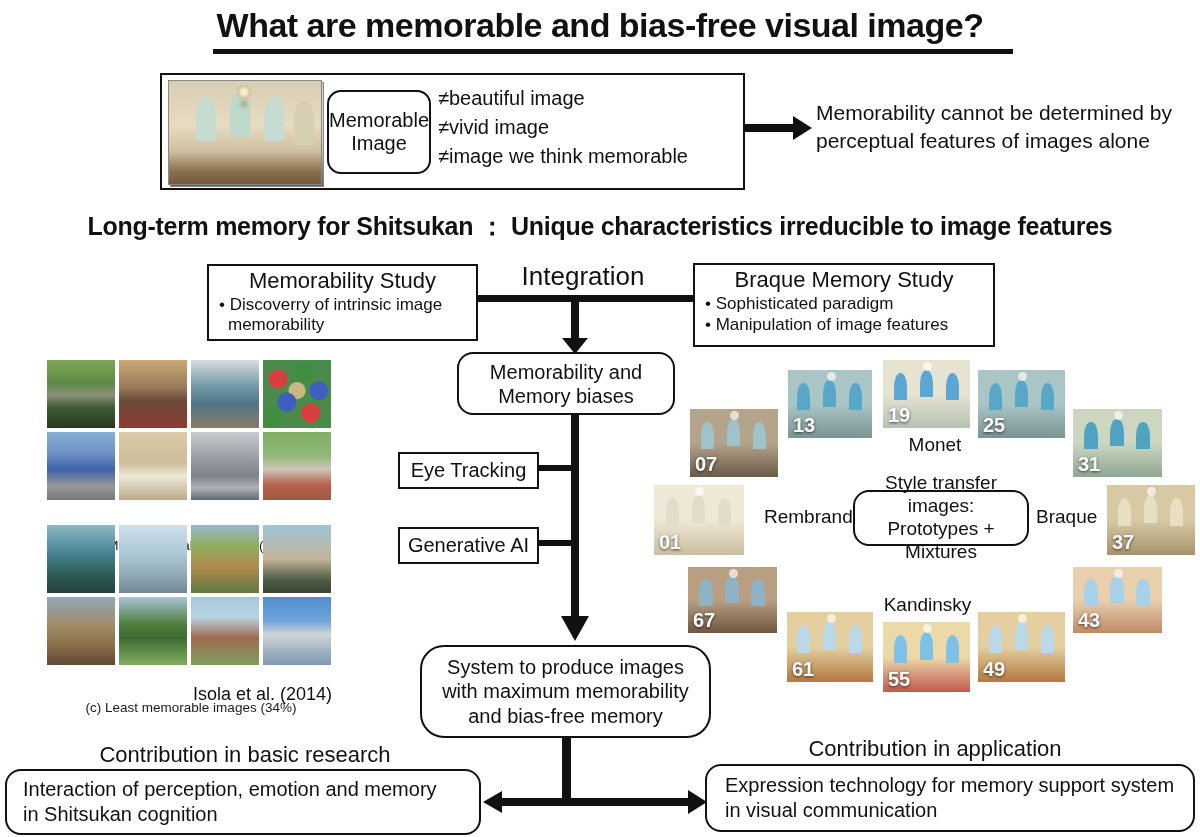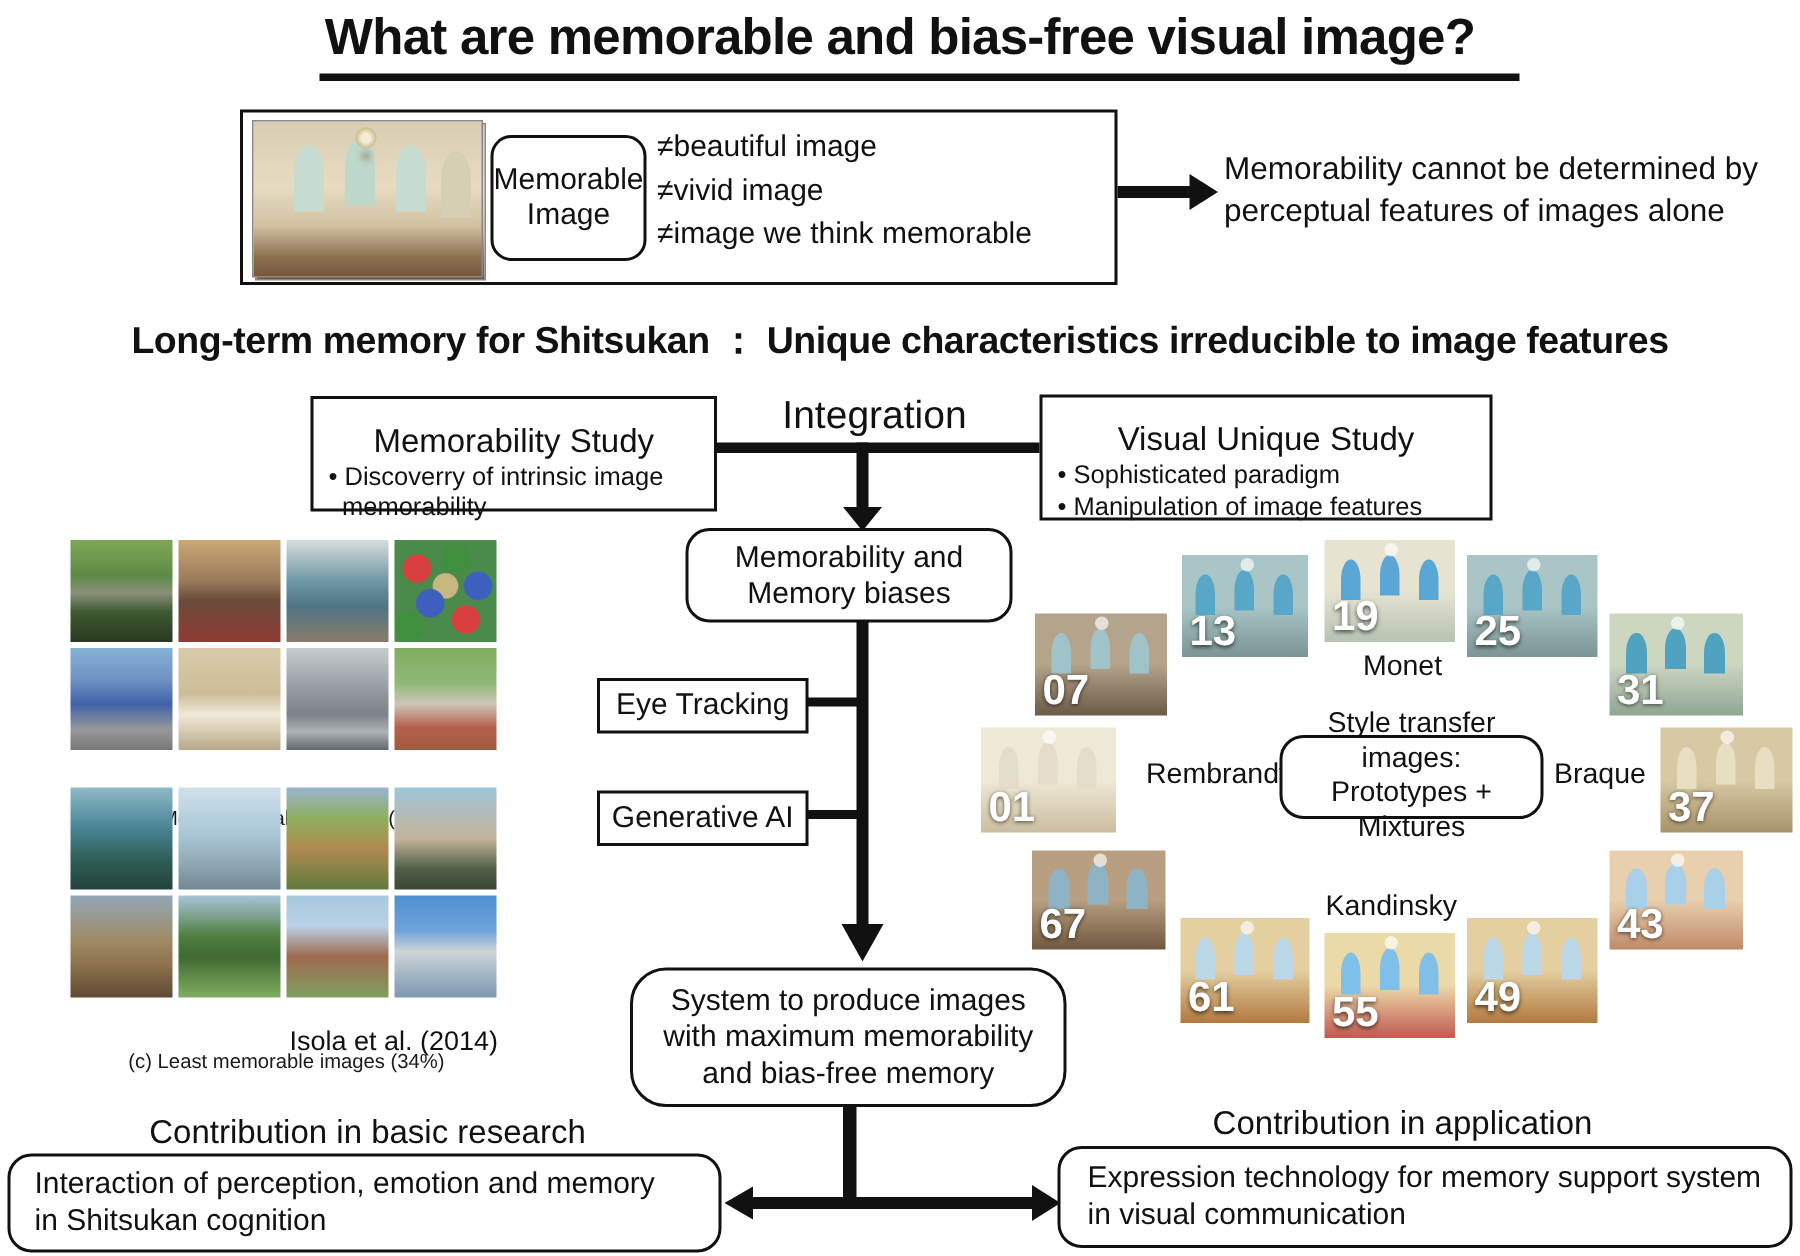--- a/index.html
+++ b/index.html
@@ -28,21 +28,21 @@
   .room::after{content:"";position:absolute;top:4%;left:45%;width:14px;height:14px;border-radius:50%;
         background:radial-gradient(circle,#f4ecd2 30%,#c9ba8f 70%);box-shadow:0 12px 4px -4px rgba(120,100,60,.5);}
   .term-box{left:327px;top:90px;width:104px;height:84px;border-radius:14px;border-width:2px;font-size:20px;line-height:1.15;}
   .neq-list{left:438px;top:84px;width:300px;font-size:20px;line-height:1.45;}
   .concl{left:816px;top:99px;width:368px;font-size:21px;line-height:1.32;}
   
   .sect{left:0;top:210px;width:1200px;text-align:center;font-size:25px;font-weight:600;letter-spacing:-0.3px;}
   
   .mem-study{left:207px;top:264px;width:271px;height:77px;}
   .vis-study{left:693px;top:263px;width:302px;height:84px;}
-  .study-title{text-align:center;font-size:22px;margin-top:15px;}
+  .study-title{text-align:center;font-size:22px;margin-top:2px;}
   .study-bullets{font-size:17px;line-height:1.18;padding:1px 6px 0 10px;text-indent:-9px;margin-left:9px;}
   .integration{left:498px;top:261px;width:170px;text-align:center;font-size:26px;}
   
   .biases{left:457px;top:352px;width:218px;height:63px;font-size:20px;line-height:1.2;}
   .small-node{border-width:2px;border-radius:0;font-size:20px;}
   .eye{left:398px;top:452px;width:141px;height:37px;}
   .gen{left:398px;top:527px;width:141px;height:37px;}
   .system{left:420px;top:645px;width:291px;height:93px;border-radius:24px;font-size:20px;line-height:1.22;padding:4px 14px;}
   
   .grid{position:absolute;display:grid;grid-template-columns:repeat(4,68px);grid-auto-rows:68px;gap:4px;}
@@ -63,21 +63,21 @@
   .t-c4{background:linear-gradient(180deg,#9fc4d8 0%,#c4b49a 50%,#4f5f46 80%,#3a4634 100%);}
   .t-c5{background:linear-gradient(180deg,#93a7b8 0%,#9f8a62 45%,#8a6f4a 70%,#5f4a35 100%);}
   .t-c6{background:linear-gradient(180deg,#a8c4d8 0%,#4f7f3f 40%,#3f6a33 60%,#7fae5f 100%);}
   .t-c7{background:linear-gradient(180deg,#a8c8e0 0%,#b9d2e4 30%,#9f6a4f 60%,#7f9f5f 100%);}
   .t-c8{background:linear-gradient(180deg,#4f8fd0 0%,#6fa3da 35%,#cfd4d8 55%,#9fb2c2 80%,#7f98b0 100%);}
   
   .sthumb{position:absolute;overflow:hidden;background:linear-gradient(180deg,var(--wall) 0%,var(--wall) 50%,var(--furn) 100%);}
   .sthumb::before{content:"";position:absolute;top:14%;left:42%;width:15%;height:40%;background:var(--win);
         border-radius:50% 50% 0 0;box-shadow:-26px 3px 0 var(--win),26px 3px 0 var(--win);}
   .sthumb::after{content:"";position:absolute;top:3%;left:46%;width:9px;height:9px;border-radius:50%;background:rgba(255,255,255,.65);}
-  .num{position:absolute;left:5px;bottom:1px;color:#fff;font-weight:bold;font-size:28px;text-shadow:0 1px 3px rgba(0,0,0,.65);}
+  .num{position:absolute;left:5px;bottom:1px;color:#fff;font-weight:bold;font-size:20px;text-shadow:0 1px 3px rgba(0,0,0,.65);}
   .st-07{--wall:#b4a48c;--furn:#6b5a45;--win:#9fc3c8;}
   .st-blue{--wall:#a9c5c5;--furn:#7b9494;--win:#58a7c9;}
   .st-monet{--wall:#e6e3d1;--furn:#b6c2b2;--win:#5aa7d6;}
   .st-teal{--wall:#ccd6c0;--furn:#8fa695;--win:#4fa3c0;}
   .st-01{--wall:#eee8d6;--furn:#cbbd9f;--win:#e2dcc8;}
   .st-37{--wall:#d6c9a4;--furn:#a8946a;--win:#e8dfc2;}
   .st-67{--wall:#b89f82;--furn:#70583f;--win:#8fb3c4;}
   .st-warm{--wall:#e3cfa0;--furn:#b3793f;--win:#bcd8e8;}
   .st-55{--wall:#ecd9a8;--furn:#c05a50;--win:#7fc0e8;}
   .st-43{--wall:#e8cfae;--furn:#c08a6a;--win:#a8d0e8;}
@@ -118,21 +118,21 @@
     <div class="study-title">Memorability Study</div>
     <div class="study-bullets">• Discoverry of intrinsic image memorability</div>
   </div>
 
   <div class="abs integration">Integration</div>
   <div class="bar" style="left:478px;top:295px;width:217px;height:7px;"></div>
   <div class="bar" style="left:571px;top:295px;width:8px;height:44px;"></div>
   <div class="tri tri-d" style="left:562px;top:338px;"></div>
 
   <div class="box vis-study">
-    <div class="study-title">Visual Unique Study</div>
+    <div class="study-title">Braque Memory Study</div>
     <div class="study-bullets">• Sophisticated paradigm</div>
     <div class="study-bullets">• Manipulation of image features</div>
   </div>
 
   <div class="rbox biases ctr">Memorability and Memory biases</div>
 
   <div class="bar" style="left:571px;top:414px;width:8px;height:204px;"></div>
   <div class="tri tri-d2" style="left:561px;top:616px;"></div>
 
   <div class="box eye ctr small-node">Eye Tracking</div>

